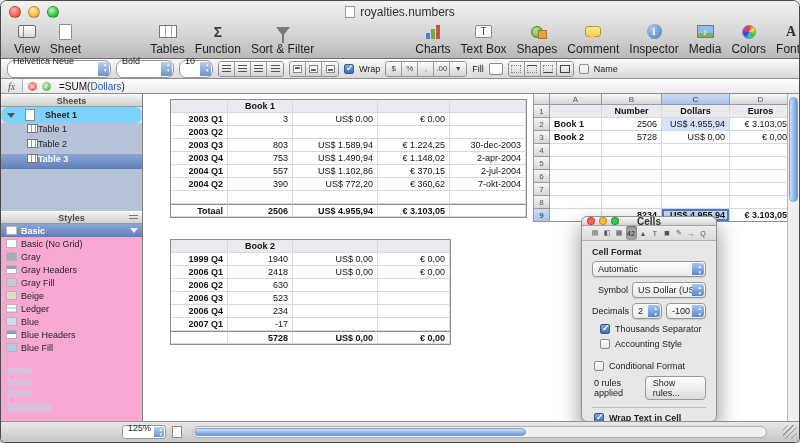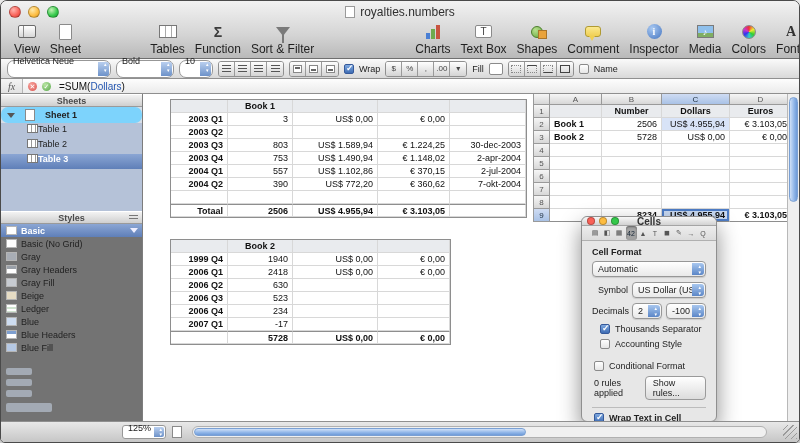--- a/index.html
+++ b/index.html
@@ -82,21 +82,21 @@
           display:flex; align-items:center; justify-content:center; font-size:9px; font-weight:bold; color:#4a4a4a; position:relative; }
   .phdr .menu-lines { position:absolute; right:4px; width:9px; height:6px; background:repeating-linear-gradient(to bottom,#777 0 1px,transparent 1px 3px); }
   .sheetrow { height:16px; display:flex; align-items:center; padding-left:6px; gap:10px; background:#7dd3fc; font-weight:bold;border-radius:7px; }
   .disc { width:0; height:0; border-left:4px solid transparent; border-right:4px solid transparent; border-top:5px solid #555; }
   .ic-sheet-sm { width:10px; height:12px; background:#fff; border:1px solid #8a8a8a; }
   .tablesregion { height:88px; background:#b5c2d8; padding-top:1px; }
   .trow { height:15px; display:flex; align-items:flex-start; padding-left:26px; gap:0; }
   .trow.sel { background:linear-gradient(#8ba6d4,#5f7fb8); color:#fff; font-weight:bold; }
   .ic-table-sm { width:11px; height:9px; border:1px solid #777; flex:none;
      background:repeating-linear-gradient(to right,#fff 0 3px,#999 3px 4px), repeating-linear-gradient(to bottom,transparent 0 2px,#999 2px 3px), #fff; }
-  .styleslist { background:#737373; flex:1; overflow:hidden; }
+  .styleslist { background:#f9a8d4; flex:1; overflow:hidden; }
   .srow { height:13px; display:flex; align-items:center; padding-left:5px; gap:4px; position:relative; }
   .srow.sel { background:linear-gradient(#8ba6d4,#5f7fb8); color:#fff; font-weight:bold; }
   .srow.sel .caret { position:absolute; right:4px; width:0; height:0; border-left:4px solid transparent; border-right:4px solid transparent; border-top:5px solid #eef; }
   .sthumb { width:11px; height:9px; border:1px solid #b5b5b5; flex:none; background:#fff; }
   .st2{background:#a8adb5;} .st3{background:linear-gradient(#9aa0a8 40%,#fff 40%);} .st4{background:#c7cbd1;}
   .st5{background:#e6dcc4;} .st6{background:repeating-linear-gradient(#fff 0 2px,#cfe3cf 2px 4px);}
   .st7{background:#cddcf0;} .st8{background:linear-gradient(#7e9fd0 40%,#fff 40%);} .st9{background:#b5c8e4;}
   .ghosts { padding:14px 0 0 5px; }
   .ghost { width:26px; height:7px; background:#c3cee0; opacity:.6; border-radius:2px; margin-bottom:4px; }
   .ghost.wide { width:46px; height:9px; margin-top:6px; }

